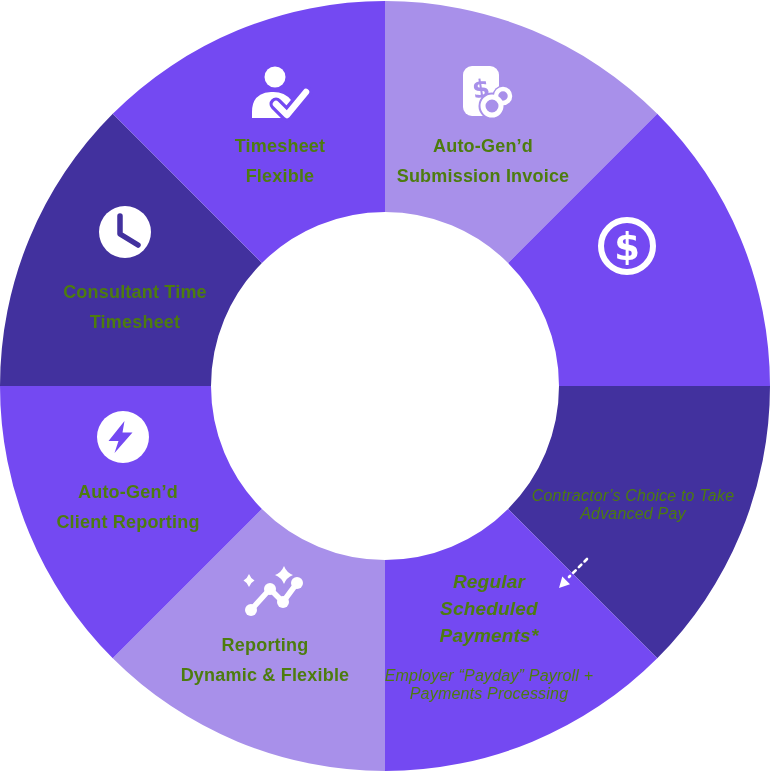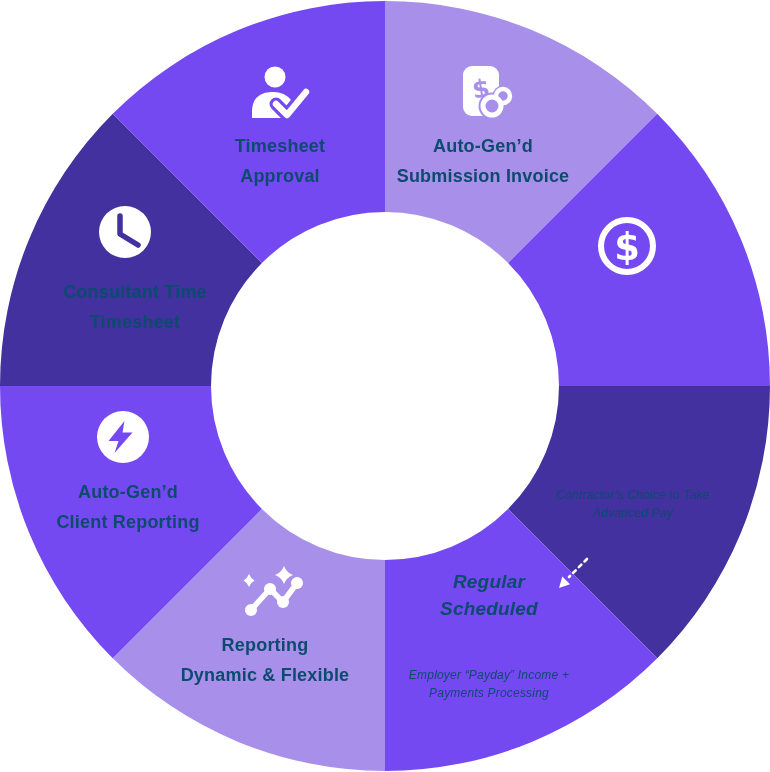--- a/index.html
+++ b/index.html
@@ -1,23 +1,23 @@
 <!DOCTYPE html>
 <html><head>
 <meta charset="utf-8">
 <style>
   html,body{margin:0;padding:0;background:#ffffff;}
   body{width:770px;height:772px;position:relative;overflow:hidden;
        font-family:"Liberation Sans",sans-serif;}
   .stage{position:absolute;left:0;top:0;width:770px;height:772px;}
   svg{position:absolute;left:0;top:0;}
-  .label{position:absolute;text-align:center;color:#0c4a6e;}
+  .label{position:absolute;text-align:center;color:#4d7c0f;}
   .label-main{font-size:18px;font-weight:700;line-height:30px;letter-spacing:.2px;}
   .label-em{font-size:19px;font-weight:700;font-style:italic;line-height:28px;letter-spacing:.2px;}
-  .label-sub{font-size:12px;font-style:italic;font-weight:400;line-height:17.5px;letter-spacing:.2px;}
+  .label-sub{font-size:16px;font-style:italic;font-weight:400;line-height:17.5px;letter-spacing:.2px;}
   .label span{display:block;}
   .icon-dollar-text{font-family:"DejaVu Sans","Liberation Sans",sans-serif;font-weight:bold;}
 </style>
 </head>
 <body>
 
 <div class="stage">
 
   <svg width="770" height="772" viewBox="0 0 770 772">
 
@@ -72,40 +72,41 @@
     </g>
 
     <g>
       <path d="M587,559 L569,577" fill="none" stroke="#ffffff" stroke-width="2.6" stroke-dasharray="3.5 4.5" stroke-linecap="round"></path>
       <path d="M559,588 L570,584.2 L562.3,576.5 Z" fill="#ffffff"></path>
     </g>
   </svg>
 
   <div class="label label-main" style="left:160px;top:131px;width:240px;">
     <span>Timesheet</span>
-    <span>Approval</span>
+    <span>Flexible</span>
   </div>
 
   <div class="label label-main" style="left:363px;top:131px;width:240px;">
     <span>Auto-Gen’d</span>
     <span>Submission Invoice</span>
   </div>
 
 
   <div class="label label-sub" style="left:513px;top:487px;width:240px;">
     <span>Contractor’s Choice to Take</span>
     <span>Advanced Pay</span>
   </div>
 
   <div class="label label-em" style="left:369px;top:568px;width:240px;line-height:27px;">
     <span>Regular</span>
     <span>Scheduled</span>
+    <span>Payments*</span>
   </div>
   <div class="label label-sub" style="left:359px;top:667px;width:260px;">
-    <span>Employer “Payday” Income +</span>
+    <span>Employer “Payday” Payroll +</span>
     <span>Payments Processing</span>
   </div>
 
   <div class="label label-main" style="left:145px;top:630px;width:240px;">
     <span>Reporting</span>
     <span>Dynamic &amp; Flexible</span>
   </div>
 
   <div class="label label-main" style="left:8px;top:477px;width:240px;">
     <span>Auto-Gen’d</span>

